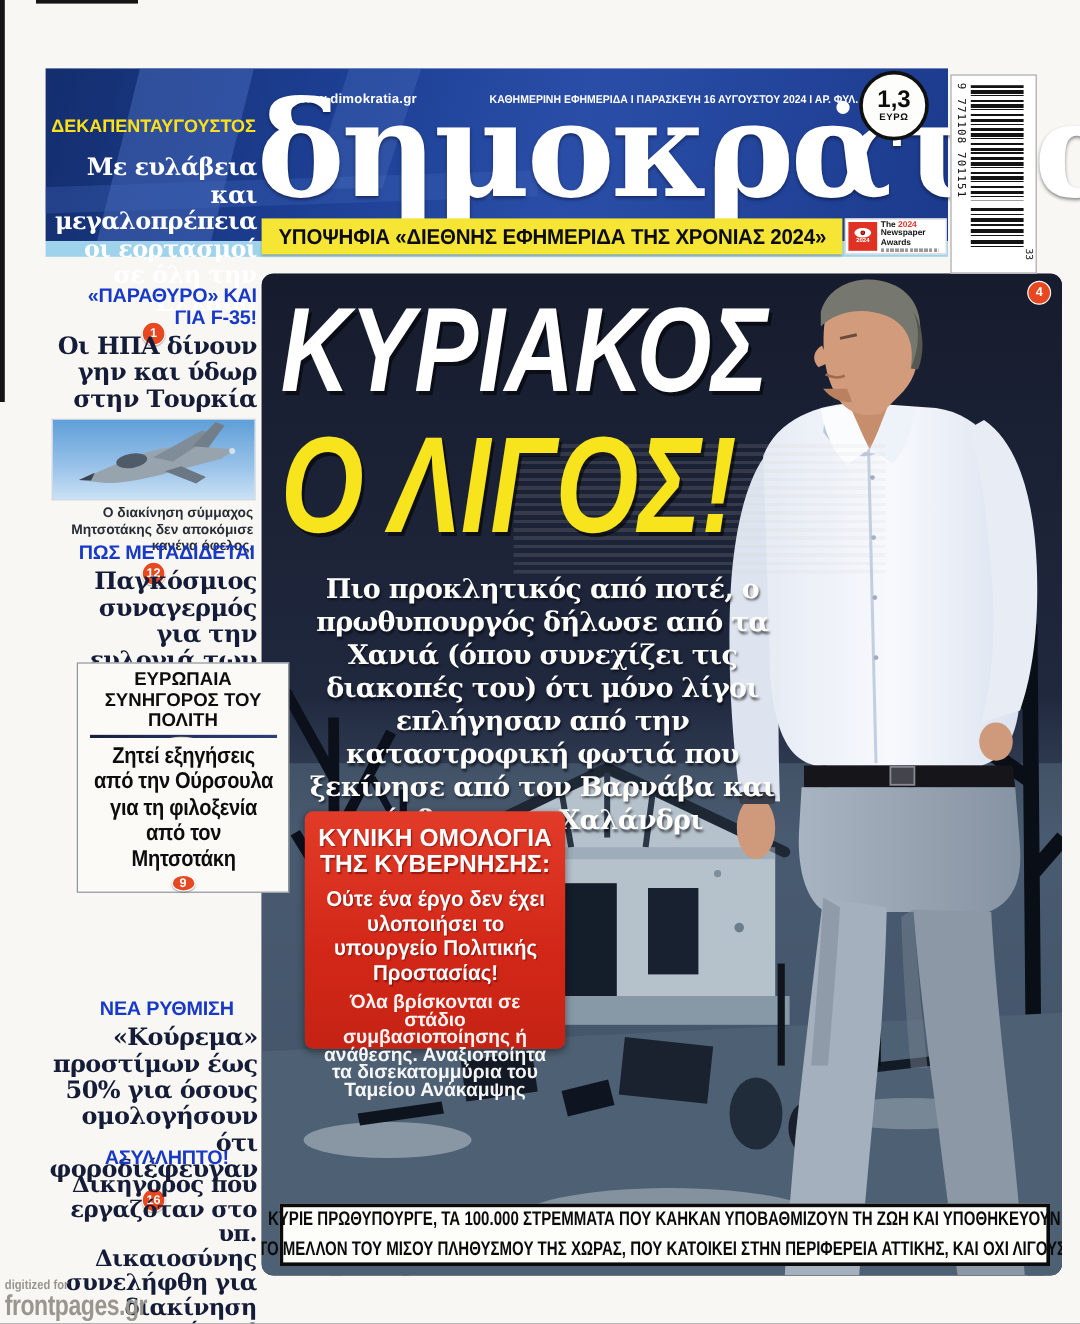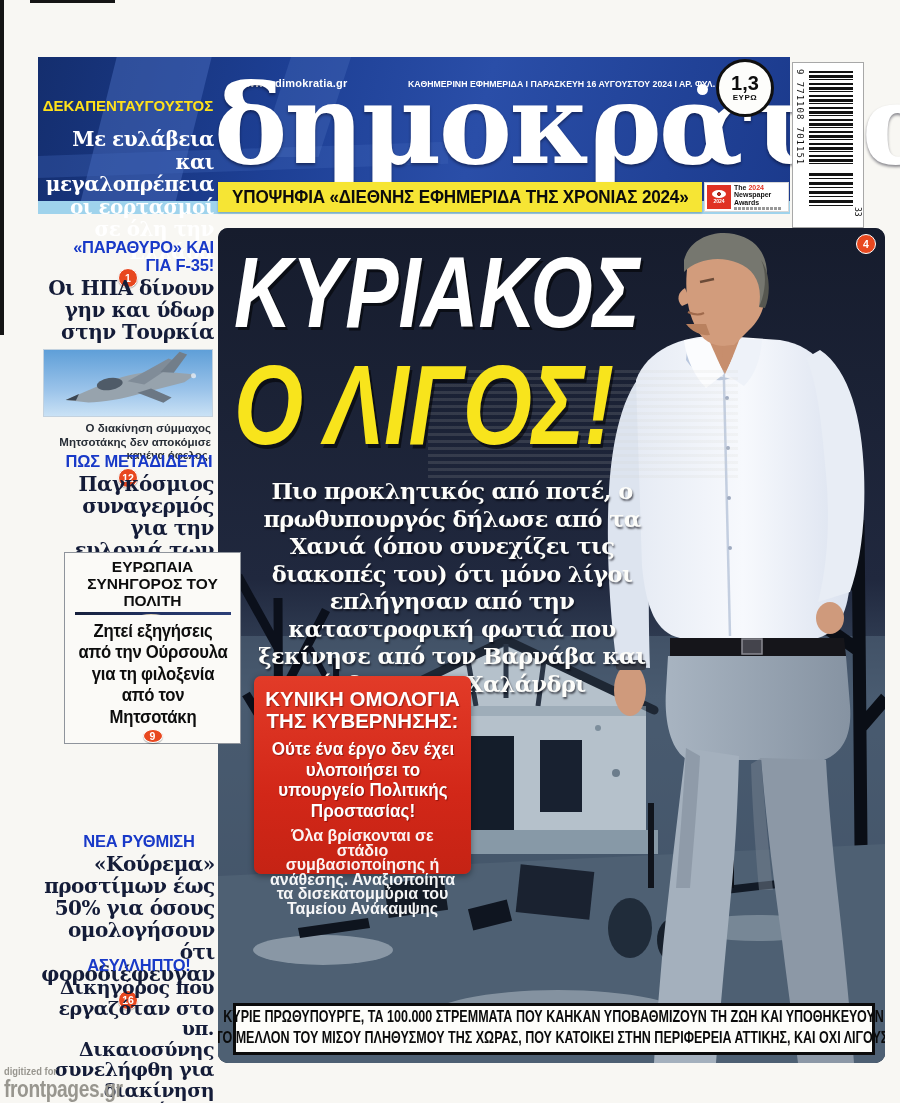--- a/index.html
+++ b/index.html
@@ -93,21 +93,21 @@
 
   .red-box{position:absolute;left:36px;top:448px;width:217px;height:198px;z-index:7;border-radius:7px;
     background:linear-gradient(180deg,#e23b28 0%,#d22718 60%,#c52314 100%);
     display:flex;flex-direction:column;align-items:center;text-align:center;padding:12px 8px 0;box-sizing:border-box;
     box-shadow:0 2px 6px rgba(0,0,0,.4);}
   .red-title{color:#fff;font-weight:bold;font-size:20.5px;line-height:22px;text-shadow:1px 1px 1px rgba(80,0,0,.5);}
   .red-sub{color:#fff;font-weight:bold;font-size:18px;line-height:20.5px;margin-top:7px;transform:scaleX(.95);width:210px;text-shadow:1px 1px 1px rgba(80,0,0,.5);}
   .red-note{color:#fff;font-weight:bold;font-size:16px;line-height:14.5px;margin-top:8px;width:190px;opacity:.95;}
 
   .bottom-strip{position:absolute;left:15px;top:775px;width:642px;height:52px;z-index:8;background:#fdfdfa;border:3px solid #0b0b0b;
-    box-sizing:border-box;display:flex;flex-direction:column;align-items:center;justify-content:flex-start;}
+    box-sizing:border-box;display:flex;flex-direction:column;align-items:center;justify-content:space-between;}
   .strip-line{color:#0b0b0b;font-weight:bold;font-size:16.5px;line-height:21px;white-space:nowrap;transform:scaleX(.76);}
 </style>
 </head>
 <body>
 
 <div class="page">
 
   <div class="scan-edge-left"></div>
   <div class="scan-edge-top"></div>
 

